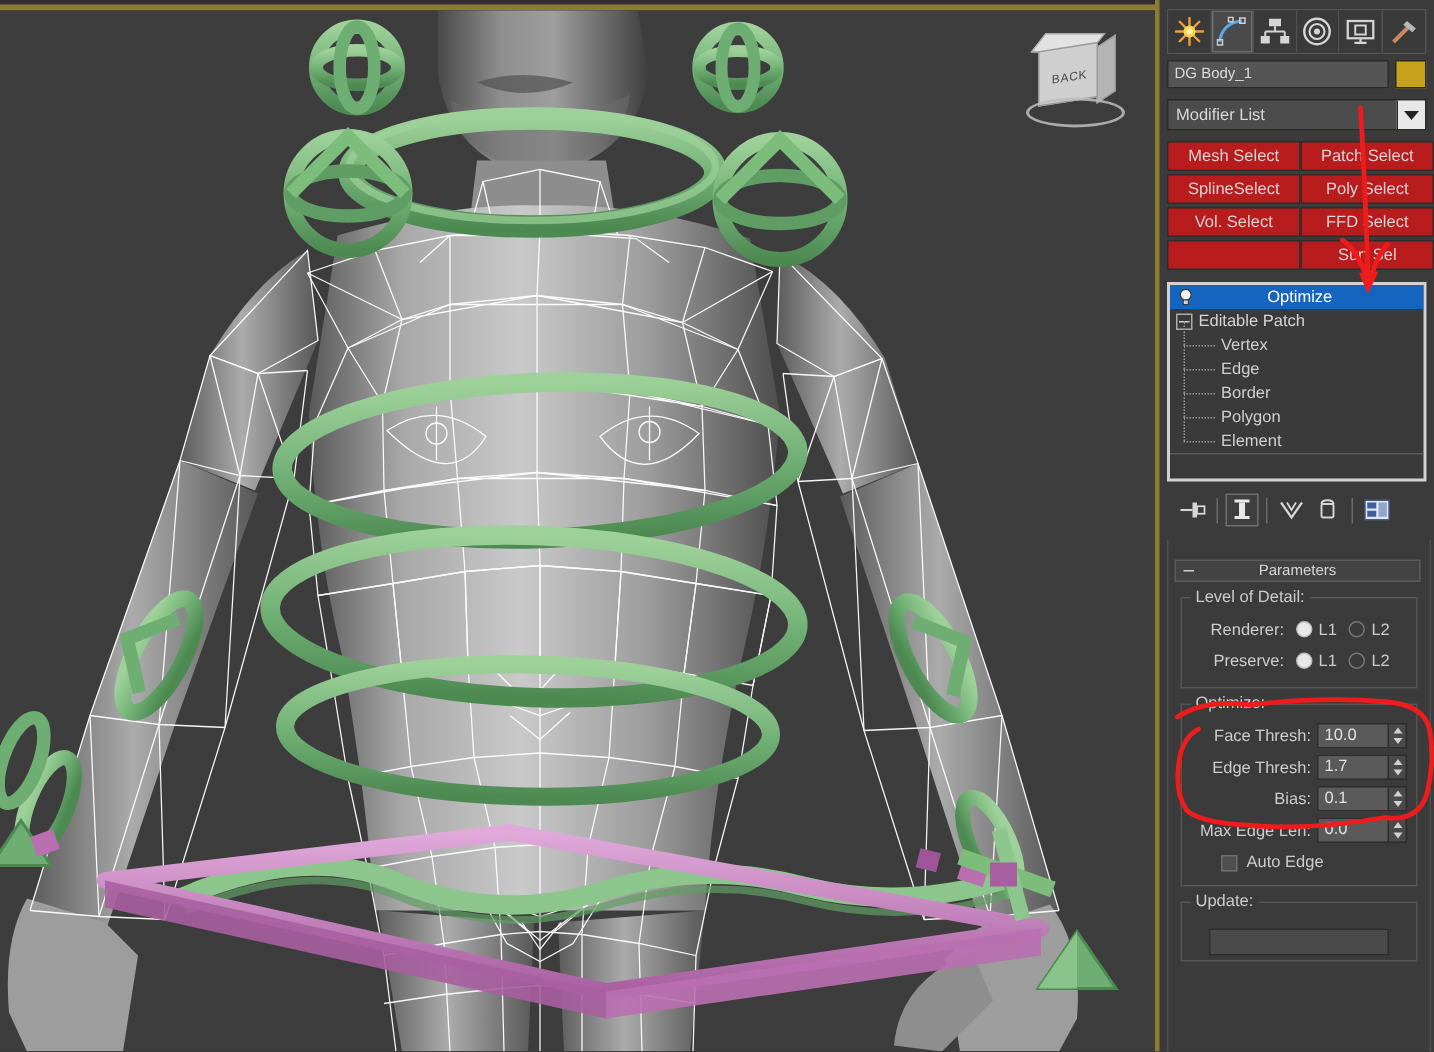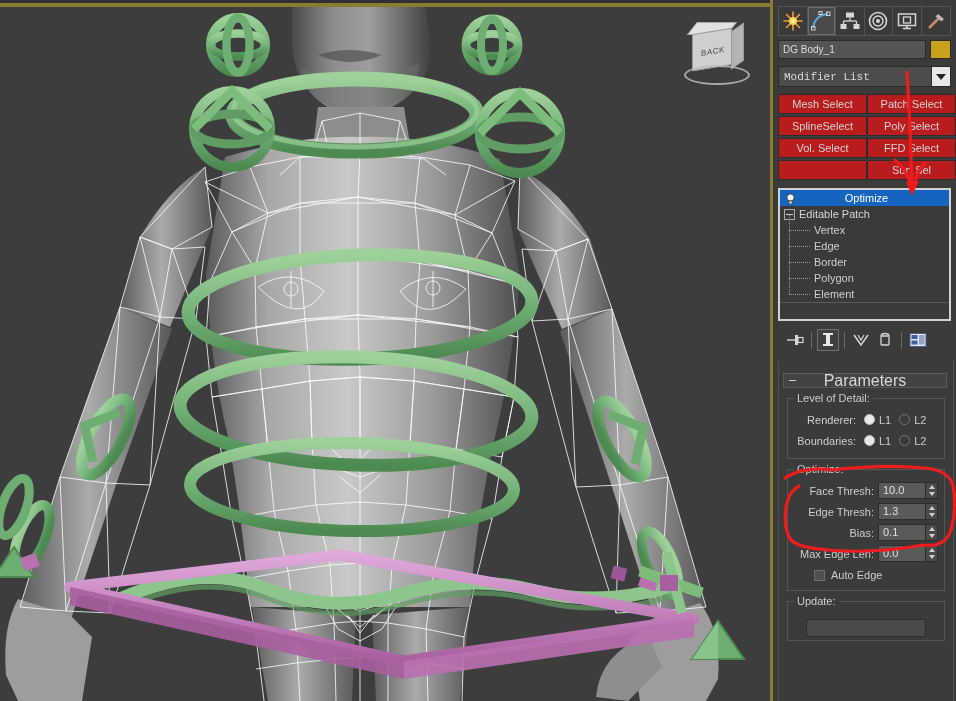--- a/index.html
+++ b/index.html
@@ -130,21 +130,21 @@
   
   #modlist {
     position: absolute; left: 5px; top: 66px;
     width: 173px; height: 21px;
     background: #4c4c4c;
     border: 1px solid #2a2a2a;
     display: flex; align-items: center;
   }
   #modlist-label {
     flex: 1; color: #d8d8d8; font-size: 11px; padding-left: 5px;
-    white-space: nowrap; overflow: hidden; font-family: Liberation Mono, monospace;
+    white-space: nowrap; overflow: hidden;
   }
   #modlist-arrow {
     width: 19px; height: 19px; background: #e8e8e8;
     border-left: 1px solid #2a2a2a;
     display: flex; align-items: center; justify-content: center;
   }
   #modlist-arrow .caret {
     width: 0; height: 0;
     border-left: 5px solid transparent;
     border-right: 5px solid transparent;
@@ -250,21 +250,21 @@
     width: 176px; height: 341px;
     border-left: 1px solid #4f4f4f;
     border-right: 1px solid #4f4f4f;
     overflow: hidden;
   }
   .rollout-header {
     position: relative;
     height: 15px; margin: 13px 6px 0 4px;
     border: 1px solid #5a5a5a;
     background: #434343;
-    color: #d8d8d8; font-size: 16px;
+    color: #d8d8d8; font-size: 10px;
     display: flex; align-items: center; justify-content: center;
   }
   .rollout-header .minus {
     position: absolute; left: 5px; top: 6px;
     width: 7px; height: 1px; background: #d0d0d0;
   }
   .groupbox {
     position: relative;
     margin: 10px 8px 0 8px;
     border: 1px solid #555555;
@@ -743,21 +743,21 @@
           <span class="gb-title">Level of Detail:</span>
           <div class="param-row">
             <span class="param-label" style="width:64px">Renderer:</span>
             <span style="width:8px"></span>
             <span class="radio on"></span>
             <span class="radio-label">L1</span>
             <span class="radio"></span>
             <span class="radio-label">L2</span>
           </div>
           <div class="param-row">
-            <span class="param-label" style="width:64px">Boundaries:</span>
+            <span class="param-label" style="width:64px">Preserve:</span>
             <span style="width:8px"></span>
             <span class="radio on"></span>
             <span class="radio-label">L1</span>
             <span class="radio"></span>
             <span class="radio-label">L2</span>
           </div>
         </div>
 
         <div class="groupbox">
           <span class="gb-title">Optimize:</span>
@@ -771,21 +771,21 @@
                 <span class="up"></span>
                   <span class="dn"></span>
               </span>
             </span>
           </div>
 
           <div class="param-row">
             <span class="param-label" style="width:82px">Edge Thresh:</span>
             <span style="width:4px"></span>
             <span class="spinfield">
-              <span class="numbox">1.3</span>
+              <span class="numbox">1.7</span>
               <span class="spinner">
                 <span class="up"></span>
                   <span class="dn"></span>
               </span>
             </span>
           </div>
 
           <div class="param-row">
             <span class="param-label" style="width:82px">Bias:</span>
             <span style="width:4px"></span>

